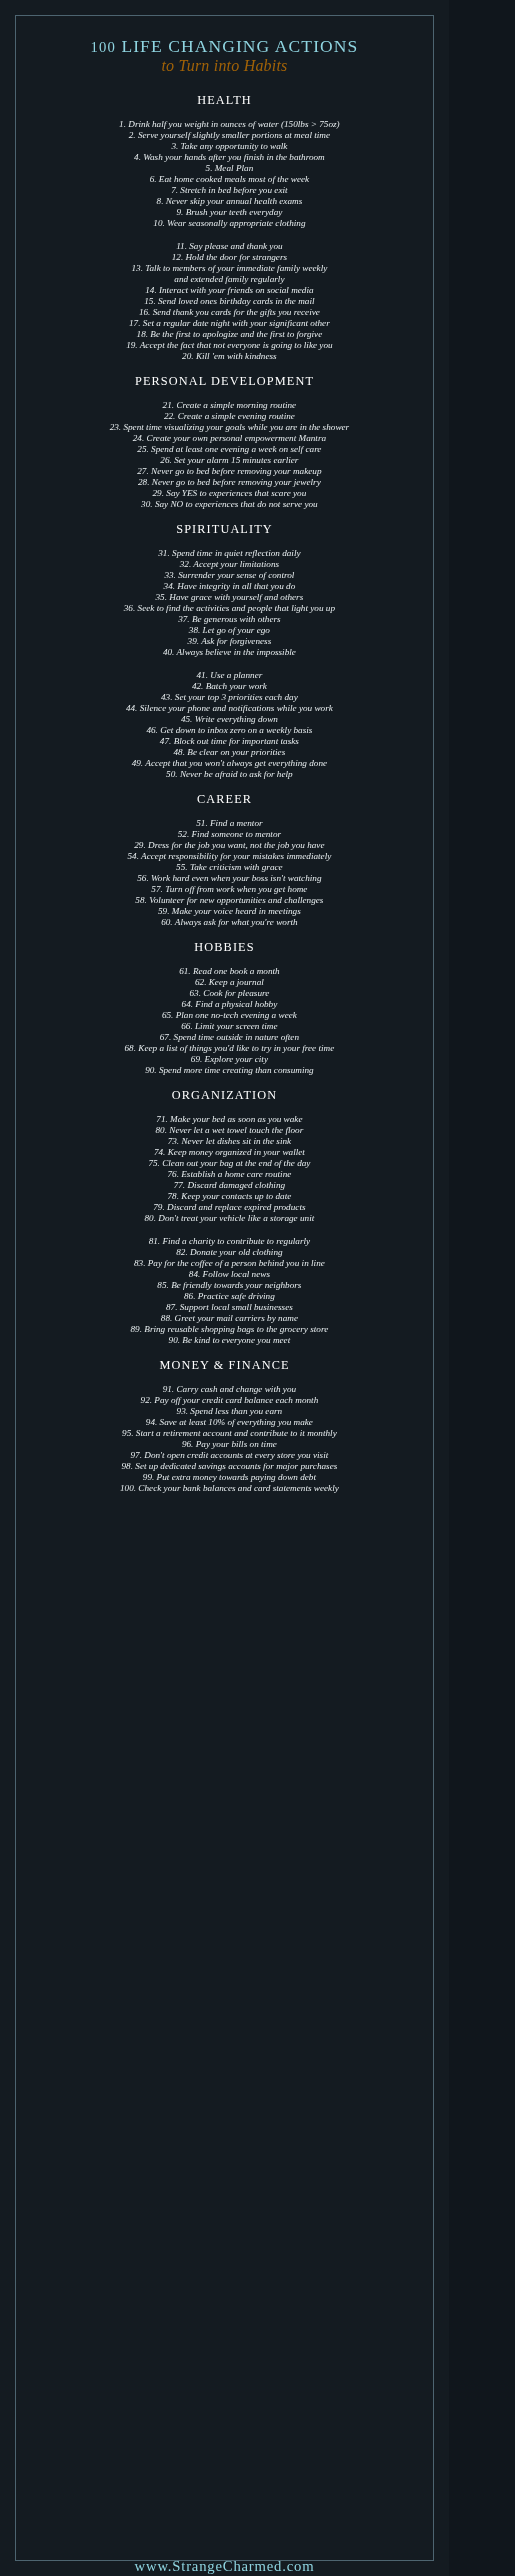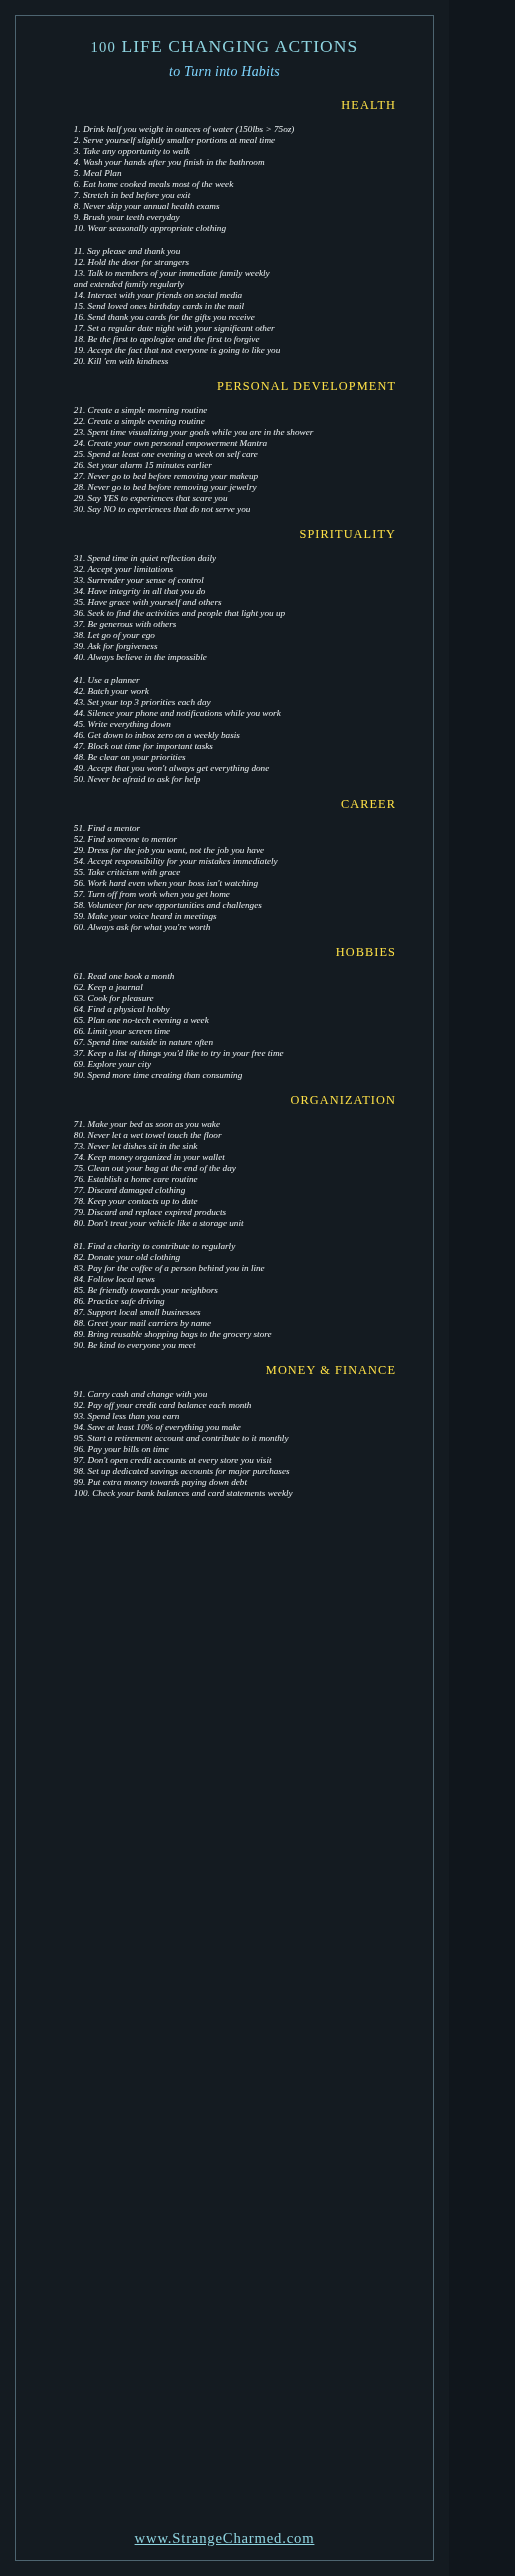--- a/index.html
+++ b/index.html
@@ -46,61 +46,61 @@
     color: #8fd4e0;
     font-variant: small-caps;
     line-height: 1.15;
   }
   .title-main .num {
     font-size: 14.7px;
   }
   .title-sub {
     font-family: "Liberation Serif", serif;
     font-style: italic;
-    font-size: 14px;
-    color: #7dd3fc;
-    margin-top: 7px;
+    font-size: 16px;
+    color: #a16207;
+    margin-top: 0;
     letter-spacing: 0.2px;
   }
   .section {
     margin-bottom: 12px;
   }
   .section-title {
-    text-align: right;
-    color: #fde047;
+    text-align: center;
+    color: #ffffff;
     font-size: 12.3px;
     letter-spacing: 1.1px;
     font-family: "Liberation Serif", serif;
     margin: 5.6px 0 4.9px 0;
     font-weight: normal;
   }
   ol.items {
     list-style: none;
     margin: 11px;
     padding: 0 0 0 9.8px;
+    text-align: center;
   }
   ol.items li {
     font-family: "Liberation Serif", serif;
     font-style: italic;
     font-size: 9.2px;
     line-height: 11px;
     color: #e9eff1;
     white-space: pre-line;
   }
   .footer {
     position: absolute;
     left: 0;
     right: 0;
-    bottom: 29px;
+    bottom: 1px;
     text-align: center;
     font-family: "Liberation Serif", serif;
     font-size: 14.7px;
     color: #8fd4e0;
     letter-spacing: 0.8px;
-    text-decoration: underline;
   }
 </style>
 </head>
 <body>
 
 <div class="page">
   <div class="inner-border"></div>
   <div class="content">
 
     <div class="title-block">
@@ -204,21 +204,21 @@
         <div class="section">
           <div class="section-title">HOBBIES</div>
           <ol class="items">
             <li>61. Read one book a month</li>
             <li>62. Keep a journal</li>
             <li>63. Cook for pleasure</li>
             <li>64. Find a physical hobby</li>
             <li>65. Plan one no-tech evening a week</li>
             <li>66. Limit your screen time</li>
             <li>67. Spend time outside in nature often</li>
-            <li>37. Keep a list of things you'd like to try in your free time</li>
+            <li>68. Keep a list of things you'd like to try in your free time</li>
             <li>69. Explore your city</li>
             <li>90. Spend more time creating than consuming</li>
           </ol>
         </div>
         <div class="section">
           <div class="section-title">ORGANIZATION</div>
           <ol class="items">
             <li>71. Make your bed as soon as you wake</li>
             <li>80. Never let a wet towel touch the floor</li>
             <li>73. Never let dishes sit in the sink</li>

